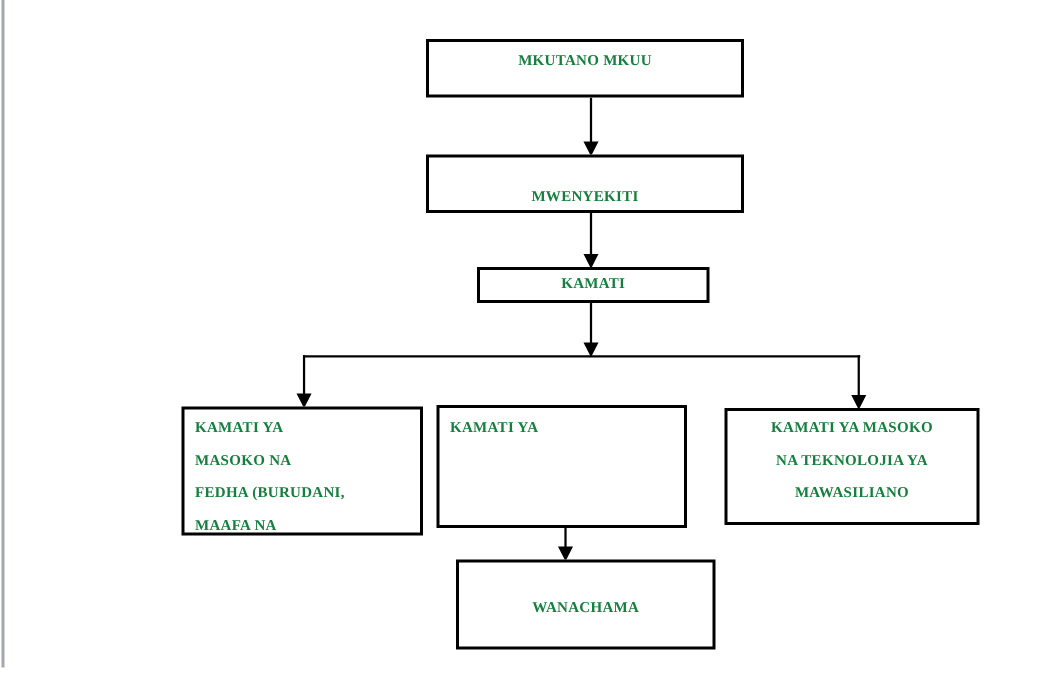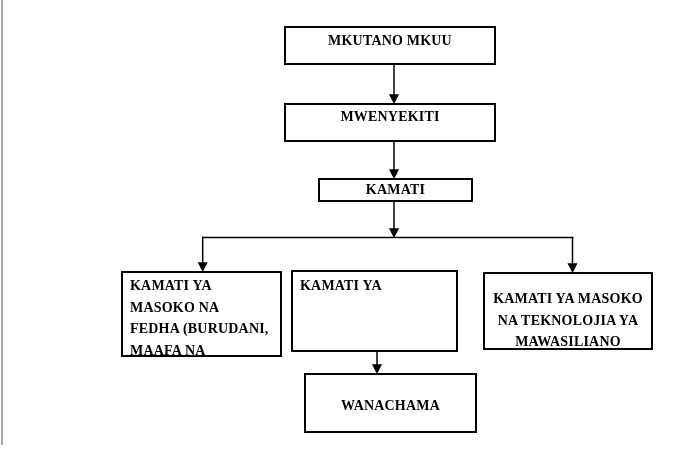--- a/index.html
+++ b/index.html
@@ -27,34 +27,34 @@
     position: absolute;
     left: 0;
     top: 0;
     pointer-events: none;
   }
   .node {
     position: absolute;
     box-sizing: border-box;
     border: 2px solid #000000;
     background: #ffffff;
-    color: #000000;
+    color: #15803d;
     font-weight: bold;
-    font-size: 14px;
+    font-size: 10px;
     line-height: 21.5px;
     letter-spacing: 0.2px;
   }
   .ln { white-space: nowrap; }
 
   .b-mkutano    { left: 284px; top: 26px;  width: 212px; height: 39px; text-align: center; padding-top: 2px; }
-  .b-mwenyekiti { left: 284px; top: 103px; width: 212px; height: 39px; text-align: center; padding-top: 1px; }
+  .b-mwenyekiti { left: 284px; top: 103px; width: 212px; height: 39px; text-align: center; padding-top: 16px; }
   .b-katibu     { left: 318px; top: 178px; width: 155px; height: 24px; text-align: center; line-height: 19px; }
   .b-mipango    { left: 121px; top: 271px; width: 161px; height: 86px; text-align: left;   padding: 2px 7px; }
   .b-uzalishaji { left: 291px; top: 270px; width: 167px; height: 82px; text-align: left;   padding: 3px 7px; }
-  .b-masoko     { left: 483px; top: 272px; width: 170px; height: 78px; text-align: center; padding: 14px 2px; }
+  .b-masoko     { left: 483px; top: 272px; width: 170px; height: 78px; text-align: center; padding: 1px 2px; }
   .b-wanachama  { left: 304px; top: 373px; width: 173px; height: 60px; text-align: center; padding-top: 20px; }
 </style>
 </head>
 <body>
 
 <div class="stage">
 
   <div class="page-edge"></div>
 
   <svg class="wires" width="696" height="454" viewBox="0 0 696 454">

